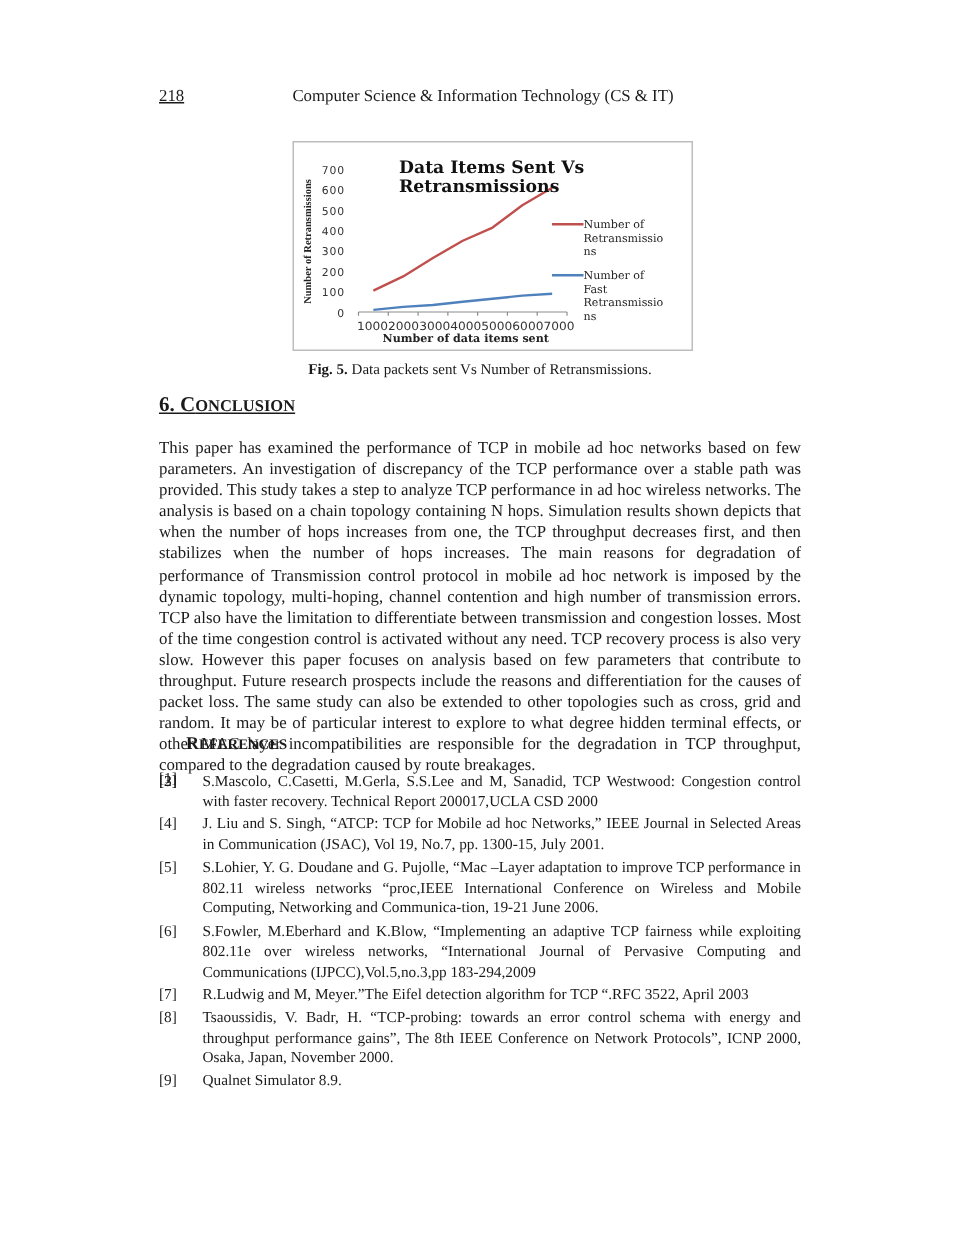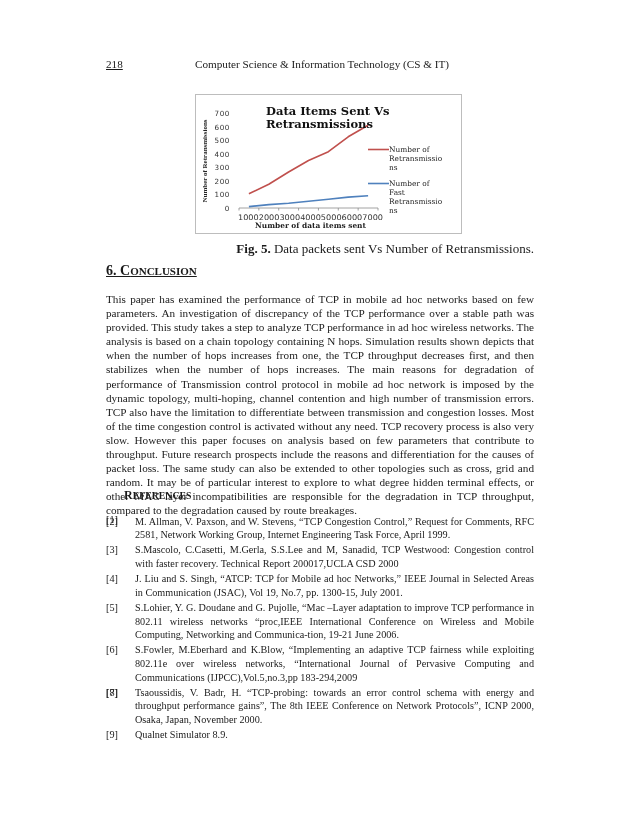--- a/index.html
+++ b/index.html
@@ -6,21 +6,21 @@
   body { width: 638px; height: 826px; position: relative; overflow: hidden;
          font-family: "Liberation Serif", serif; color: #1a1a1a; }
   .running-head { position: absolute; top: 58px; left: 106px; width: 428px; font-size: 11.2px; }
   .running-head .page-num { position: absolute; left: 0; text-decoration: underline; }
   .running-head .journal { position: absolute; left: 0; right: 16px; text-align: center; padding-left: 20px; }
 
   .figure { position: absolute; left: 195px; top: 94px; width: 265px; height: 138px;
             border: 1px solid #bdbdbd; background: #fff; }
   .figure svg { display: block; }
 
-  .caption { position: absolute; top: 241px; left: 106px; width: 428px; text-align: right; font-size: 13px; }
+  .caption { position: absolute; top: 241px; left: 106px; width: 428px; text-align: center; font-size: 10px; }
   .caption b { font-weight: bold; }
 
   .section-title { position: absolute; top: 263px; left: 106px; font-size: 14px; font-weight: bold; margin: 0; text-decoration: underline; }
   .section-title .sc { font-size: 11px; }
 
   .body-text { position: absolute; top: 292px; left: 106px; width: 428px; font-size: 11.2px;
                line-height: 14.1px; text-align: justify; margin: 0; }
 
   .refs-title { position: absolute; top: 488px; left: 124px; font-size: 12px; font-weight: bold; margin: 0; }
   .refs-title .sc { font-size: 9.8px; }
@@ -93,21 +93,21 @@
 <div class="caption"><b>Fig. 5.</b><span> Data packets sent Vs Number of Retransmissions.</span></div>
 
 <h2 class="section-title"><span>6. </span><span>C</span><span class="sc">ONCLUSION</span></h2>
 
 <p class="body-text">This paper has examined the performance of TCP in mobile ad hoc networks based on few parameters. An investigation of discrepancy of the TCP performance over a stable path was provided. This study takes a step to analyze TCP performance in ad hoc wireless networks. The analysis is based on a chain topology containing N hops. Simulation results shown depicts that when the number of hops increases from one, the TCP throughput decreases first, and then stabilizes when the number of hops increases. The main reasons for degradation of performance of Transmission control protocol in mobile ad hoc network is imposed by the dynamic topology, multi-hoping, channel contention and high number of transmission errors. TCP also have the limitation to differentiate between transmission and congestion losses. Most of the time congestion control is activated without any need. TCP recovery process is also very slow. However this paper focuses on analysis based on few parameters that contribute to throughput. Future research prospects include the reasons and differentiation for the causes of packet loss. The same study can also be extended to other topologies such as cross, grid and random. It may be of particular interest to explore to what degree hidden terminal effects, or other MAC layer incompatibilities are responsible for the degradation in TCP throughput, compared to the degradation caused by route breakages.</p>
 
 <h3 class="refs-title"><span>R</span><span class="sc">EFERENCES</span></h3>
 
 <ol class="refs">
   <li><span class="ref-num">[1]</span></li>
-  <li><span class="ref-num">[2]</span><span>M. Allman, V. Paxson, and W. Stevens, “TCP Congestion Control,” Request for Comments, RFC 2581, Network Working Group, Internet Engineering Task Force, April 1999.</span></li>
+  <li><span class="ref-num">[2]</span></li>
   <li><span class="ref-num">[3]</span><span>S.Mascolo, C.Casetti, M.Gerla, S.S.Lee and M, Sanadid, TCP Westwood: Congestion control with faster recovery. Technical Report 200017,UCLA CSD 2000</span></li>
   <li><span class="ref-num">[4]</span><span>J. Liu and S. Singh, “ATCP: TCP for Mobile ad hoc Networks,” IEEE Journal in Selected Areas in Communication (JSAC), Vol 19, No.7, pp. 1300-15, July 2001.</span></li>
   <li><span class="ref-num">[5]</span><span>S.Lohier, Y. G. Doudane and G. Pujolle, “Mac –Layer adaptation to improve TCP performance in 802.11 wireless networks “proc,IEEE International Conference on Wireless and Mobile Computing, Networking and Communica-tion, 19-21 June 2006.</span></li>
   <li><span class="ref-num">[6]</span><span>S.Fowler, M.Eberhard and K.Blow, “Implementing an adaptive TCP fairness while exploiting 802.11e over wireless networks, “International Journal of  Pervasive Computing and Communications (IJPCC),Vol.5,no.3,pp 183-294,2009</span></li>
-  <li><span class="ref-num">[7]</span></li>
+  <li><span class="ref-num">[7]</span><span>R.Ludwig and M, Meyer.”The Eifel detection algorithm for TCP “.RFC 3522, April 2003</span></li>
   <li><span class="ref-num">[8]</span><span>Tsaoussidis, V.  Badr, H. “TCP-probing: towards an error control schema with energy and throughput performance gains”, The 8th IEEE Conference on Network Protocols”, ICNP 2000, Osaka, Japan, November 2000.</span></li>
   <li><span class="ref-num">[9]</span><span>Qualnet Simulator 8.9.</span></li>
 </ol>
 
 </body></html>

